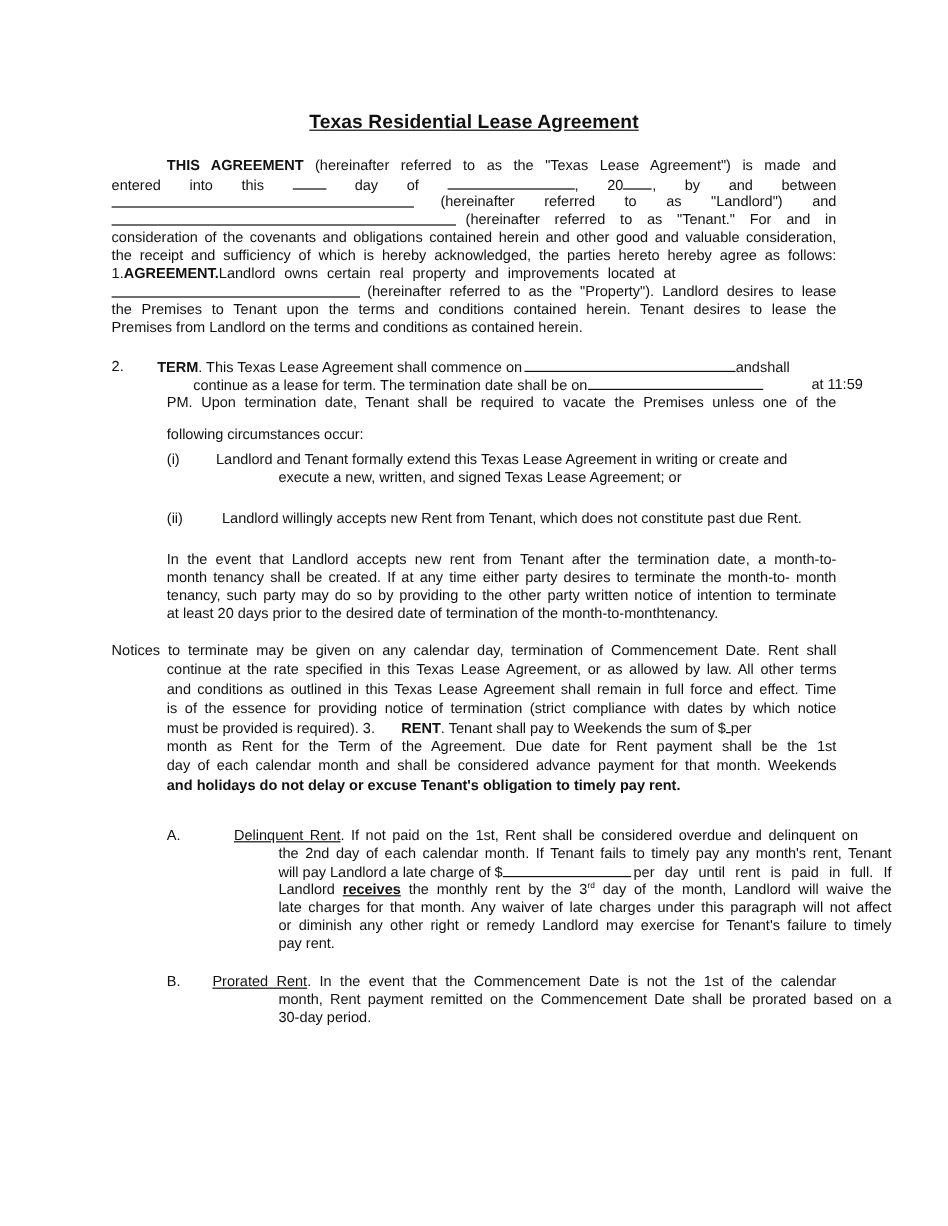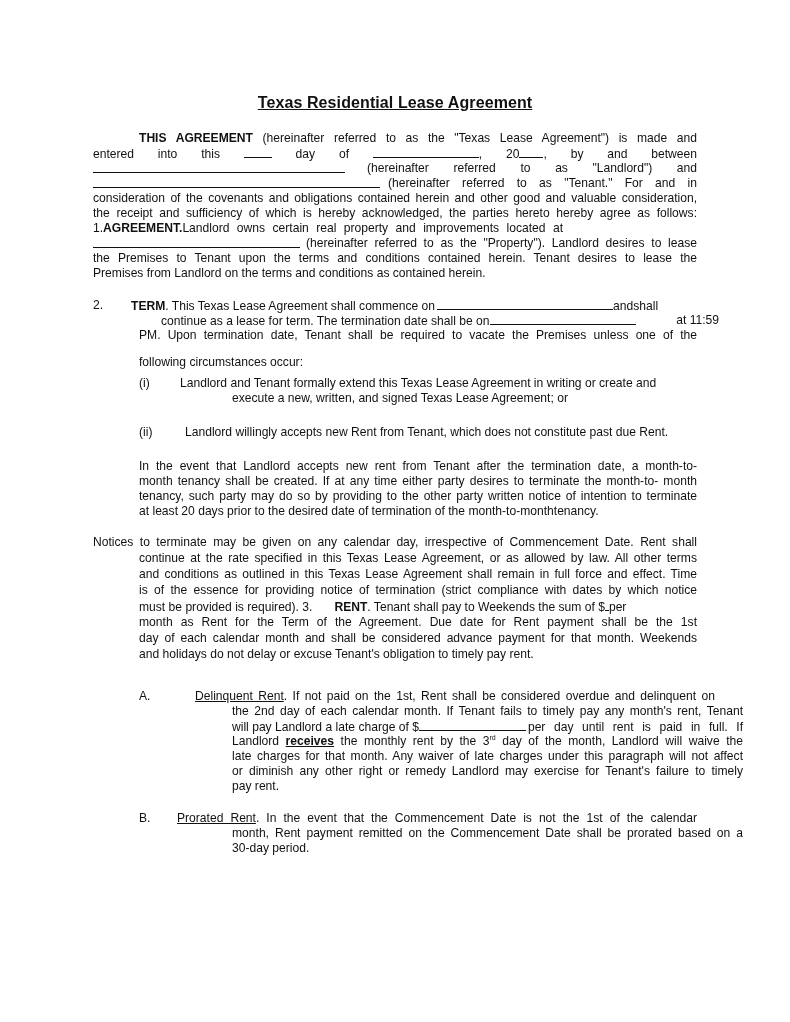--- a/index.html
+++ b/index.html
@@ -88,31 +88,31 @@
   <div class="ln ind2" style="top:391px;">execute a new, written, and signed Texas Lease Agreement; or</div>
 
   <div class="lab" style="top:425px; left:139px;">(ii)</div>
   <div class="ln" style="top:425px; left:185px; width:512px;">Landlord willingly accepts new Rent from Tenant, which does not constitute past due Rent.</div>
 
   <div class="ln ind1 just" style="top:459px;">In the event that Landlord accepts new rent from Tenant after the termination date, a month-to-</div>
   <div class="ln ind1 just" style="top:474px;">month tenancy shall be created. If at any time either party desires to terminate the month-to- month</div>
   <div class="ln ind1 just" style="top:489px;">tenancy, such party may do so by providing to the other party written notice of intention to terminate</div>
   <div class="ln ind1" style="top:504px;">at least 20 days prior to the desired date of termination of the month-to-monthtenancy.</div>
 
-  <div class="ln just" style="top:535px;">Notices to terminate may be given on any calendar day, irrespective of Commencement Date. Rent shall</div>
+  <div class="ln just" style="top:535px;">Notices to terminate may be given on any calendar day, termination of Commencement Date. Rent shall</div>
   <div class="ln ind1 just" style="top:551px;">continue at the rate specified in this Texas Lease Agreement, or as allowed by law. All other terms</div>
   <div class="ln ind1 just" style="top:567px;">and conditions as outlined in this Texas Lease Agreement shall remain in full force and effect. Time</div>
   <div class="ln ind1 just" style="top:583px;">is of the essence for providing notice of termination (strict compliance with dates by which notice</div>
 
   <div class="ln ind1" style="top:599px;">
     <span>must be provided is required). 3.</span><span style="display:inline-block; width:22px;"></span><b>RENT</b><span>. Tenant shall pay to Weekends the sum of $</span><span class="blank" style="width:4px;"></span><span>per</span>
   </div>
   <div class="ln ind1 just" style="top:615px;">month as Rent for the Term of the Agreement. Due date for Rent payment shall be the 1st</div>
   <div class="ln ind1 just" style="top:631px;">day of each calendar month and shall be considered advance payment for that month. Weekends</div>
-  <div class="ln ind1" style="top:647px;">and holidays do not delay or excuse Tenant's obligation to timely pay rent.</div>
+  <div class="ln ind1" style="top:647px;font-weight:bold;">and holidays do not delay or excuse Tenant's obligation to timely pay rent.</div>
 
   <div class="lab" style="top:689px; left:139px;">A.</div>
   <div class="ln" style="top:689px; left:195px; width:520px;">
     <div class="just" style="width:100%;"><u>Delinquent Rent</u><span>. If not paid on the 1st, Rent shall be considered overdue and delinquent on</span></div>
   </div>
   <div class="ln ind2 just" style="top:704px;">the 2nd day of each calendar month. If Tenant fails to timely pay any month's rent, Tenant</div>
   <div class="ln ind2" style="top:719px;">
     <div style="display:flex; justify-content:space-between; align-items:baseline;">
       <span><span>will pay Landlord a late charge of $</span><span class="blank" style="width:107px;"></span></span>
       <span style="flex:1; padding-left:2px;" class="just">per day until rent is paid in full. If</span>

